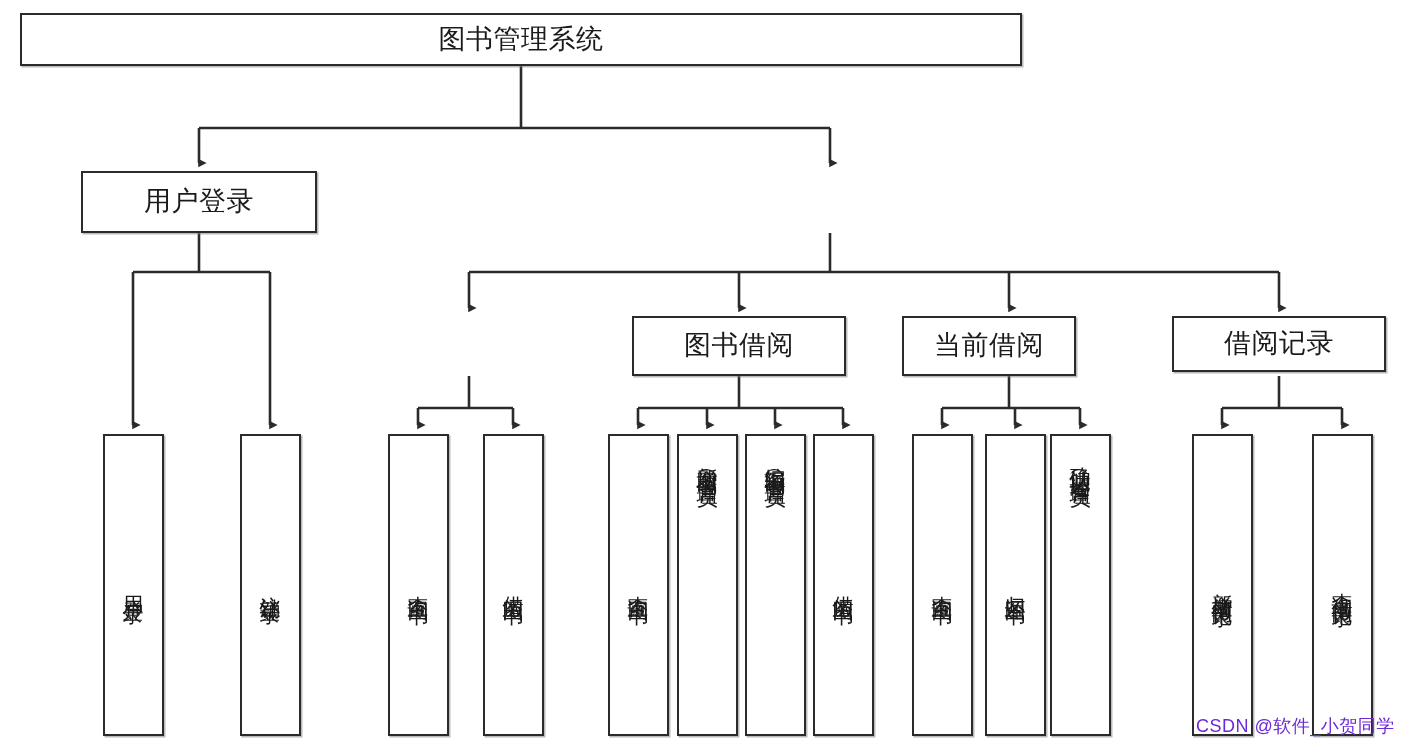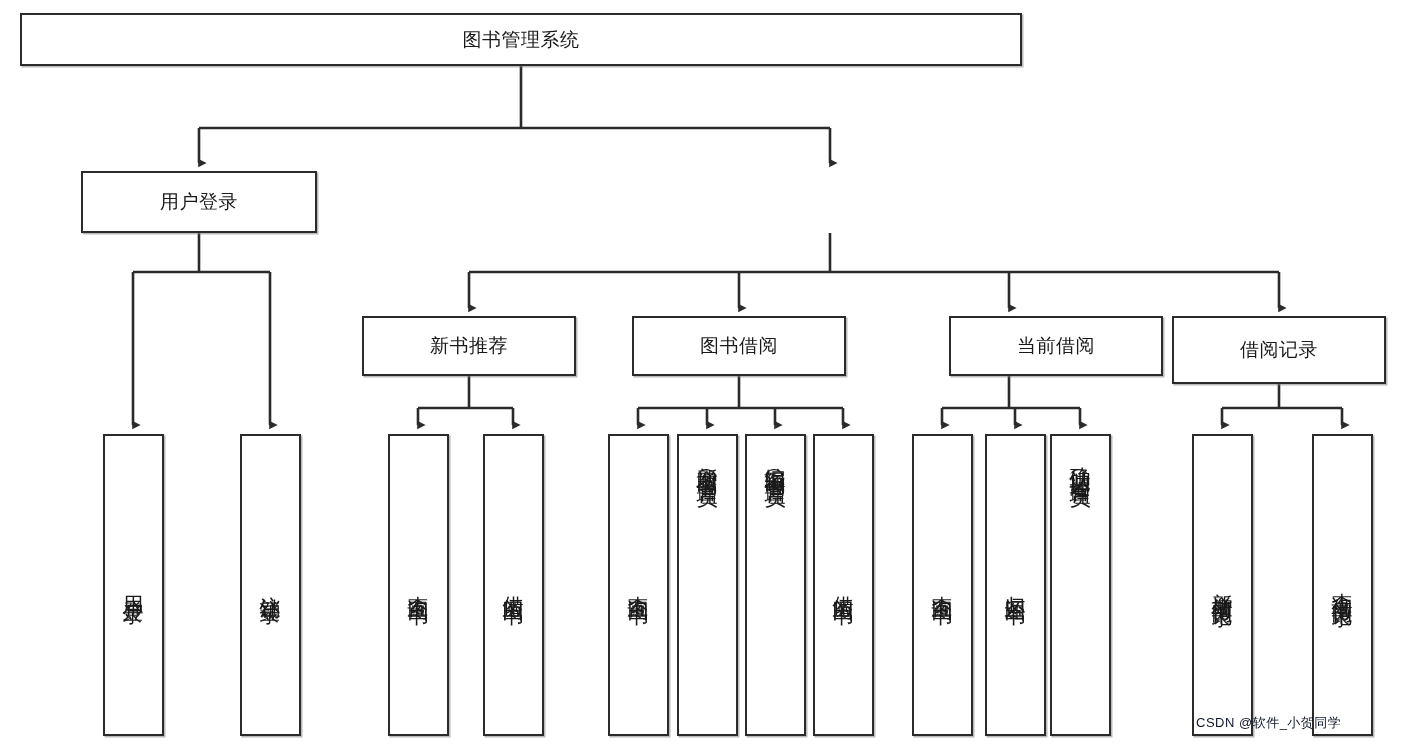--- a/index.html
+++ b/index.html
@@ -29,21 +29,21 @@
     box-sizing: border-box;
     background: #ffffff;
     border: 2.5px solid #2b2b2b;
     box-shadow: 1.5px 1.5px 0 rgba(130,130,130,0.55);
     display: flex;
     align-items: center;
     justify-content: center;
     color: #1a1a1a;
   }
   .node-label {
-    font-size: 19px;
+    font-size: 27px;
     line-height: 1.15;
     letter-spacing: 0.5px;
     white-space: nowrap;
     user-select: none;
   }
   .node-box.leaf {
     align-items: flex-start;
     justify-content: center;
     padding-top: 14px;
   }
@@ -54,22 +54,22 @@
     letter-spacing: 3px;
     line-height: 1;
     white-space: nowrap;
   }
   .node-box.leaf.centered {
     align-items: center;
     padding-top: 0;
   }
   .watermark {
     position: absolute;
-    font-size: 13px;
-    color: #0f172a;
+    font-size: 18px;
+    color: #6d28d9;
     white-space: nowrap;
     user-select: none;
     letter-spacing: 0.5px;
   }
 </style>
 </head>
 <body>
 
 <div id="diagram-root">
 
@@ -124,30 +124,27 @@
   </svg>
 
   <div class="node-box" style="left:20px; top:13px; width:1002px; height:53px;">
     <span class="node-label">图书管理系统</span>
   </div>
 
   <div class="node-box" style="left:81px; top:171px; width:236px; height:62px;">
     <span class="node-label">用户登录</span>
   </div>
 
-  <div class="node-box" style="left:362px; top:316px; width:214px; height:60px;">
-    <span class="node-label">新书推荐</span>
-  </div>
   <div class="node-box" style="left:632px; top:316px; width:214px; height:60px;align-items:center;">
     <span class="node-label">图书借阅</span>
   </div>
-  <div class="node-box" style="left:902px; top:316px; width:214px; height:60px;margin-left:47px;">
+  <div class="node-box" style="left:902px; top:316px; width:174px; height:60px;">
     <span class="node-label">当前借阅</span>
   </div>
-  <div class="node-box" style="left:1172px; top:316px; width:214px; height:68px;">
+  <div class="node-box" style="left:1172px; top:316px; width:214px; height:56px;">
     <span class="node-label">借阅记录</span>
   </div>
 
   <div class="node-box leaf centered" style="left:103px; top:434px; width:61px; height:302px;">
     <span class="node-label">用户登录</span>
   </div>
   <div class="node-box leaf centered" style="left:240px; top:434px; width:61px; height:302px;">
     <span class="node-label">注销登录</span>
   </div>
 

